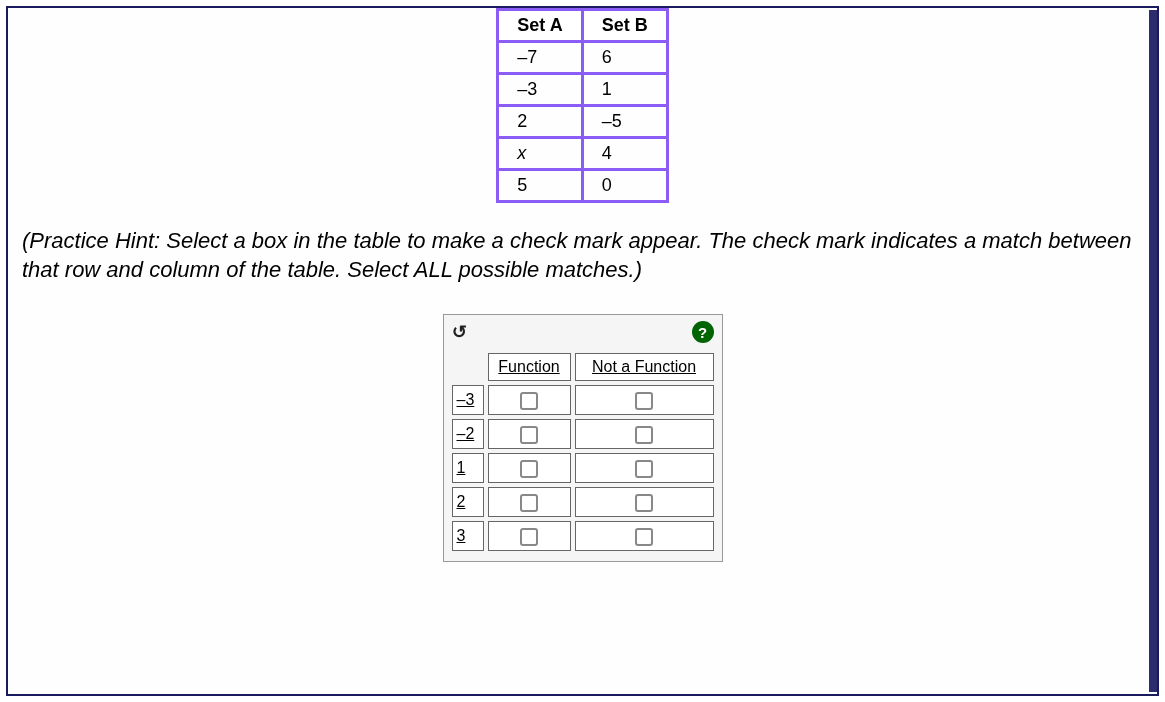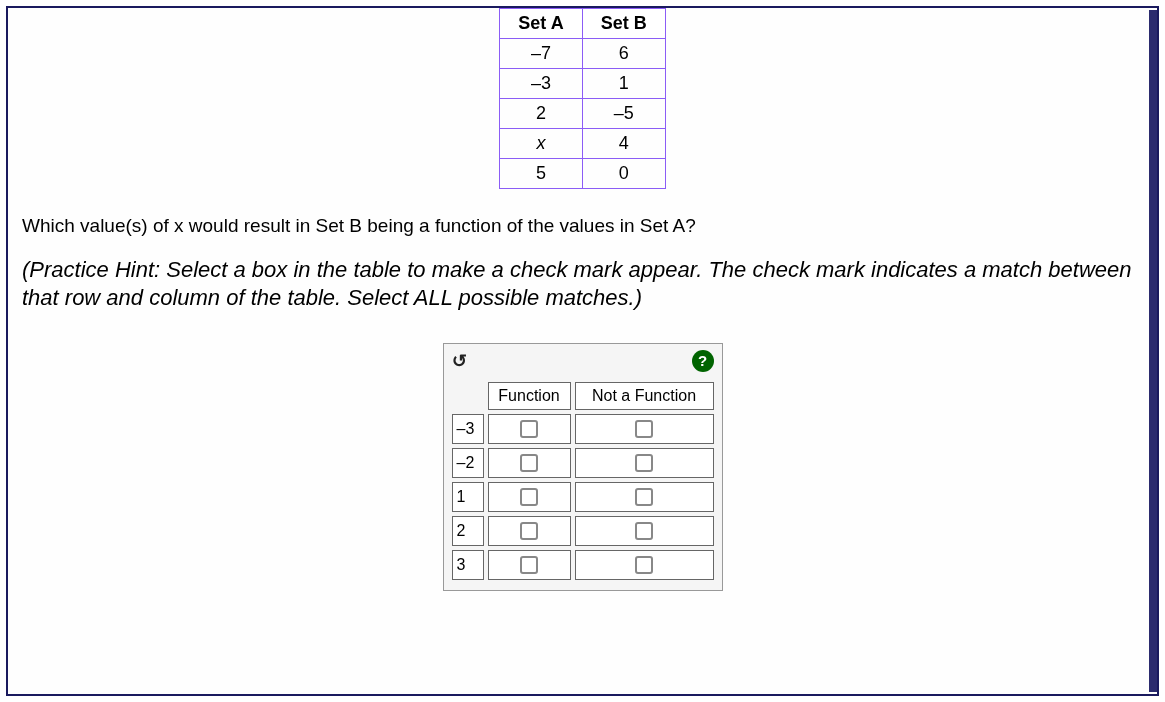--- a/index.html
+++ b/index.html
@@ -25,23 +25,23 @@
       display: flex;
       justify-content: center;
       margin-bottom: 24px;
     }
     table.data-table {
       border-collapse: collapse;
       font-size: 18px;
     }
     table.data-table th,
     table.data-table td {
-      border: 1px solid #8b5cf6;
+      border: 3px solid #8b5cf6;
       padding: 4px 18px;
-      text-align: center;
+      text-align: left;
       min-width: 70px;
     }
     table.data-table th {
       font-weight: bold;
       background: #fff;
     }
     .italic { font-style: italic; }
     .question-text {
       font-size: 19px;
       line-height: 1.4;
@@ -100,20 +100,21 @@
       width: 100%;
       padding: 0 4px 6px 4px;
       font-size: 16px;
     }
     table.answer-table th,
     table.answer-table td {
       border: 1px solid #666;
       background: #fff;
       text-align: center;
       padding: 4px 0;
+      text-decoration: underline;
     }
     table.answer-table .corner-empty {
       border: none;
       background: transparent;
     }
     table.answer-table th {
       font-weight: normal;
     }
     .row-label {
       text-align: left !important;
@@ -173,21 +174,20 @@
           <td>4</td>
         </tr>
         <tr>
           <td>5</td>
           <td>0</td>
         </tr>
       </tbody>
         </table>
     </div>
 
-    <p class="question-text">Which value(s) of x would result in Set B being a function of the values in Set A?</p>
 
 
     <p class="hint-text">(Practice Hint: Select a box in the table to make a check mark appear. The check mark indicates a match between that row and column of the table. Select ALL possible matches.)</p>
 
     <div class="answer-widget-wrap">
       <div class="answer-widget">
         <div class="widget-toolbar">
           <span class="refresh-icon">↻</span>
           <span class="help-icon">?</span>
         </div>

